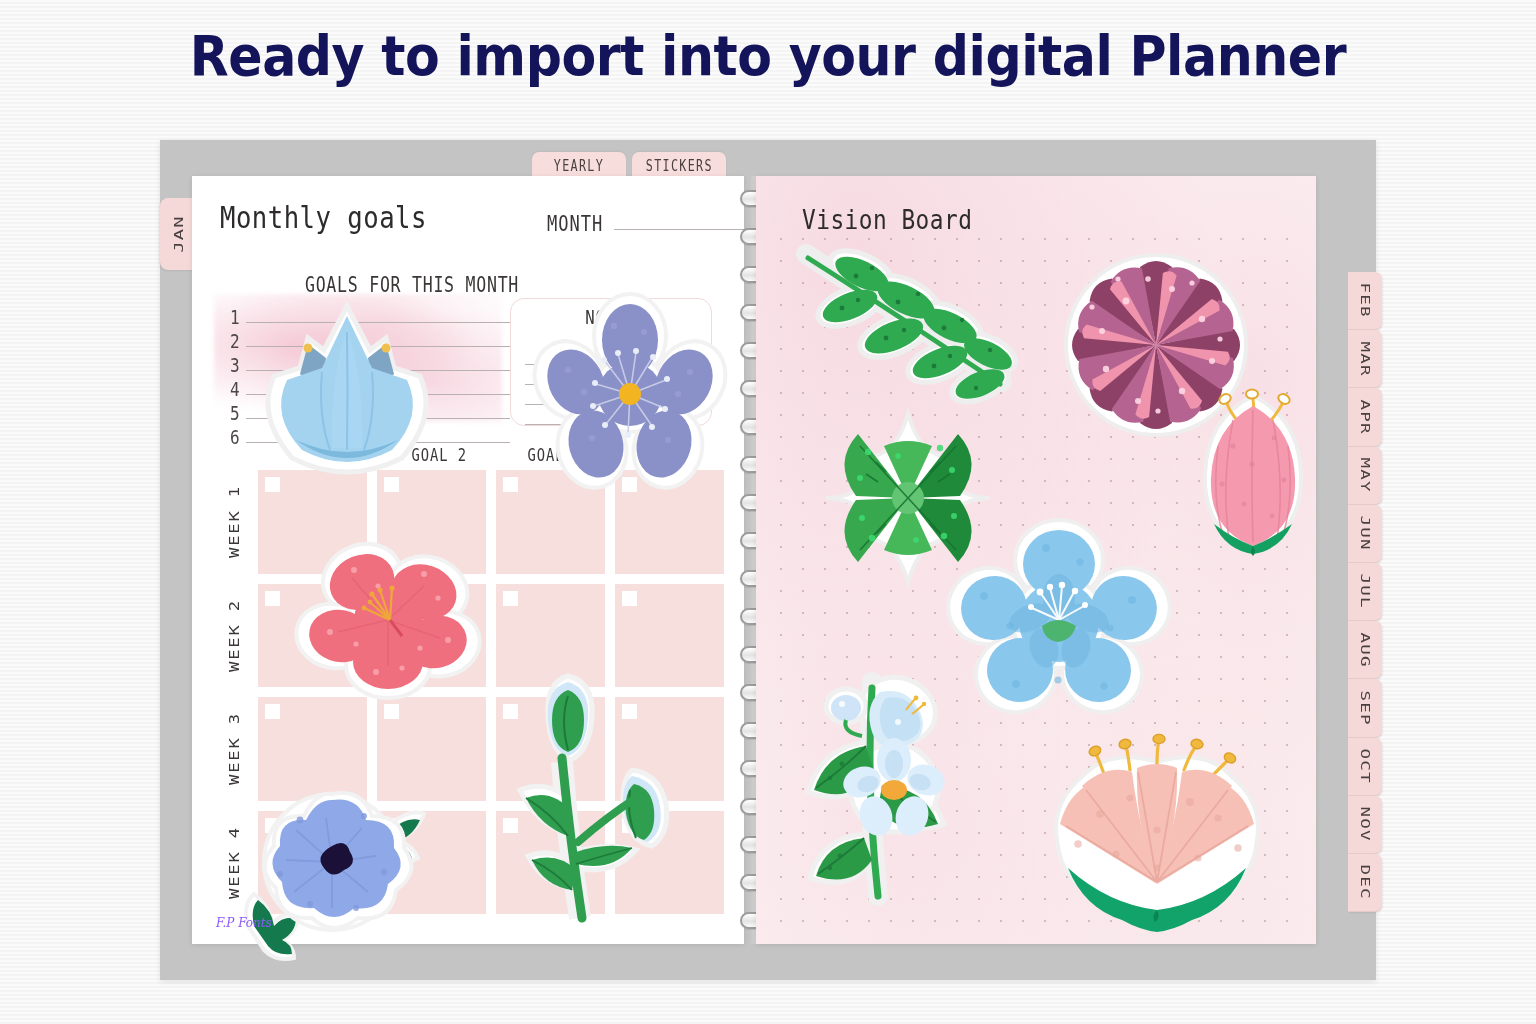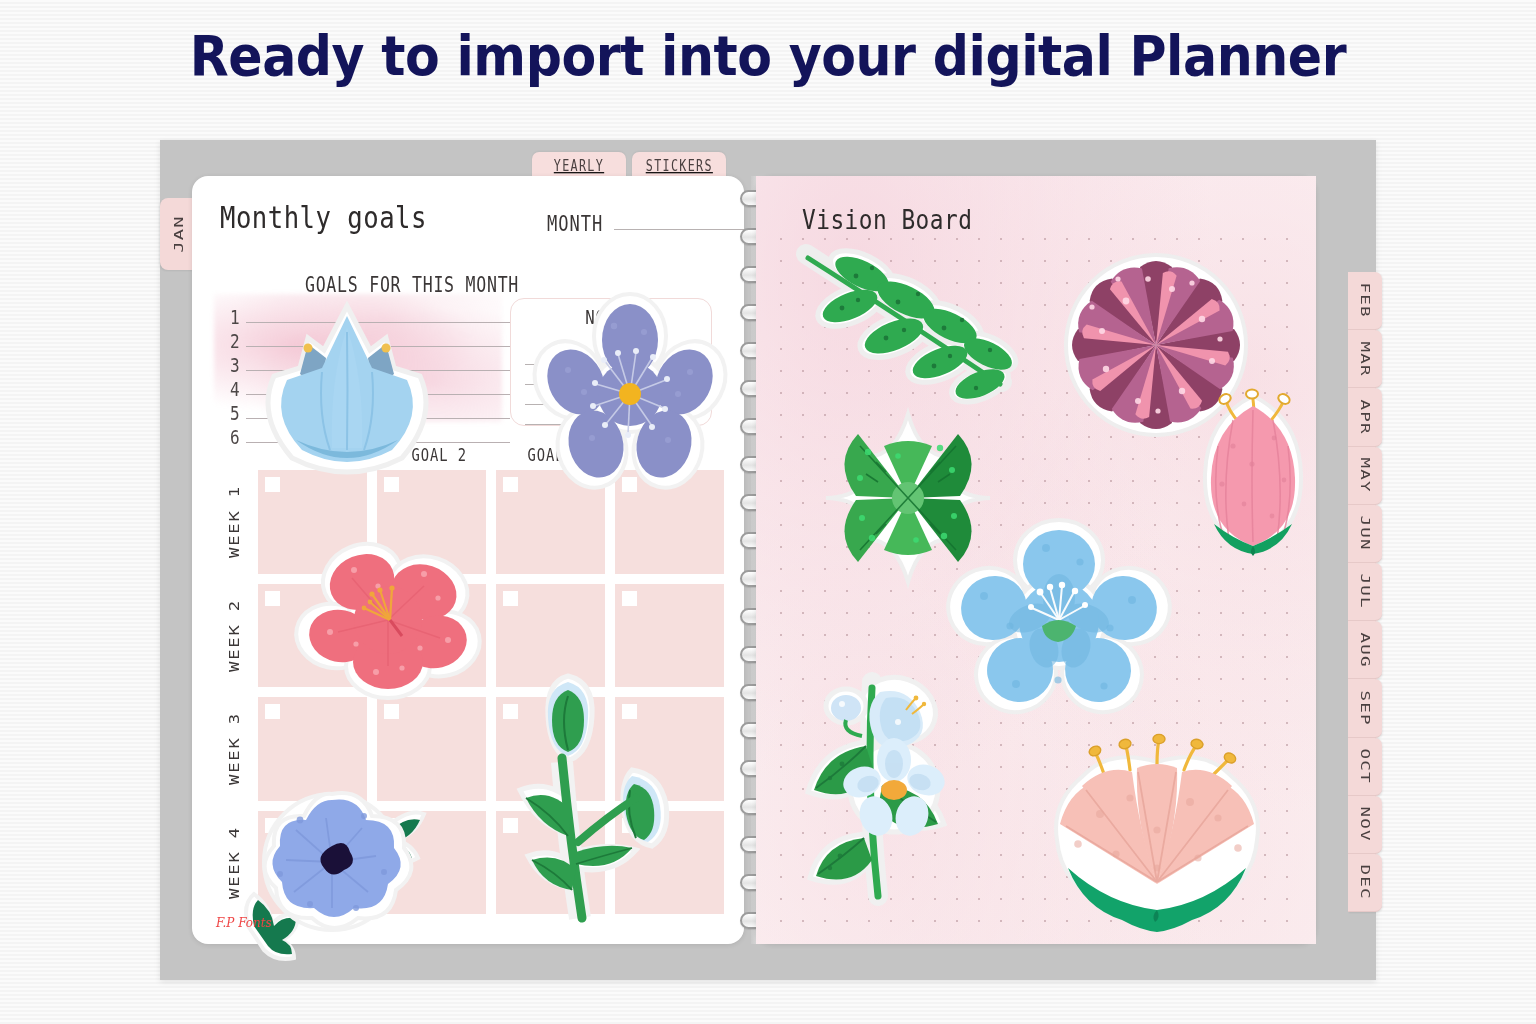--- a/index.html
+++ b/index.html
@@ -53,37 +53,36 @@
     border-top-left-radius:8px;border-bottom-left-radius:8px;
     display:flex;align-items:center;justify-content:center;
     box-shadow:-1px 1px 2px rgba(0,0,0,0.07);
   }
   .jan-tab span{
     writing-mode:vertical-rl;text-orientation:mixed;transform:rotate(180deg) scaleY(1.25) scaleX(0.85);
     font-family:"DejaVu Sans Mono", monospace;font-size:15px;letter-spacing:1px;color:#4a4040;
   }
 
   
-  .top-tabs{position:absolute;left:532px;top:152px;display:flex;gap:6px;text-decoration:underline;}
+  .top-tabs{position:absolute;left:532px;top:152px;display:flex;gap:6px;}
   .top-tab{
     width:94px;height:36px;background:#f7dedd;
     border-top-left-radius:7px;border-top-right-radius:7px;
     display:flex;align-items:flex-start;justify-content:center;padding-top:6px;
     box-shadow:0 -1px 2px rgba(0,0,0,0.05);
   }
   .top-tab span{
     font-family:"DejaVu Sans Mono", monospace;font-size:13px;letter-spacing:1.5px;color:#4a4040;
     transform:scaleY(1.2) scaleX(0.9);
   }
 
   
   .page{
     position:absolute;background:#ffffff;top:176px;height:768px;
     box-shadow:0 1px 5px rgba(0,0,0,0.10);
-    border-radius:16px;
   }
   .page-left{left:192px;width:552px;}
   .page-right{left:756px;width:560px;}
 
   
   .spiral{position:absolute;left:740px;top:176px;width:40px;height:768px;}
   .spiral .spine{position:absolute;left:11px;top:0;width:18px;height:100%;
     background:linear-gradient(90deg,#c9c9c9,#dddddd,#c9c9c9);}
   .ring{
     position:absolute;left:0;width:40px;height:13px;
@@ -152,21 +151,21 @@
   .week-labels{position:absolute;left:0;top:24px;width:44px;height:444px;
     display:flex;flex-direction:column;gap:10px;}
   .week-label{flex:1;display:flex;align-items:center;justify-content:center;}
   .week-label span{
     writing-mode:vertical-rl;transform:rotate(180deg) scaleY(1.15) scaleX(0.9);
     font-family:"DejaVu Sans Mono", monospace;font-size:15px;color:#3b3737;letter-spacing:1.5px;
   }
 
   .watermark{
     position:absolute;left:24px;bottom:14px;
-    font-family:"DejaVu Serif", serif;font-style:italic;font-size:12px;color:#ef4444;
+    font-family:"DejaVu Serif", serif;font-style:italic;font-size:12px;color:#8b5cf6;
   }
 
   
   .vb-bg{
     position:absolute;left:0;top:0;width:100%;height:100%;
     background:
       radial-gradient(ellipse at 18% 12%, rgba(243,205,216,0.70), rgba(243,205,216,0) 55%),
       radial-gradient(ellipse at 88% 26%, rgba(244,207,216,0.55), rgba(244,207,216,0) 55%),
       radial-gradient(ellipse at 22% 82%, rgba(245,212,220,0.55), rgba(245,212,220,0) 55%),
       radial-gradient(ellipse at 82% 88%, rgba(246,216,222,0.45), rgba(246,216,222,0) 55%),

